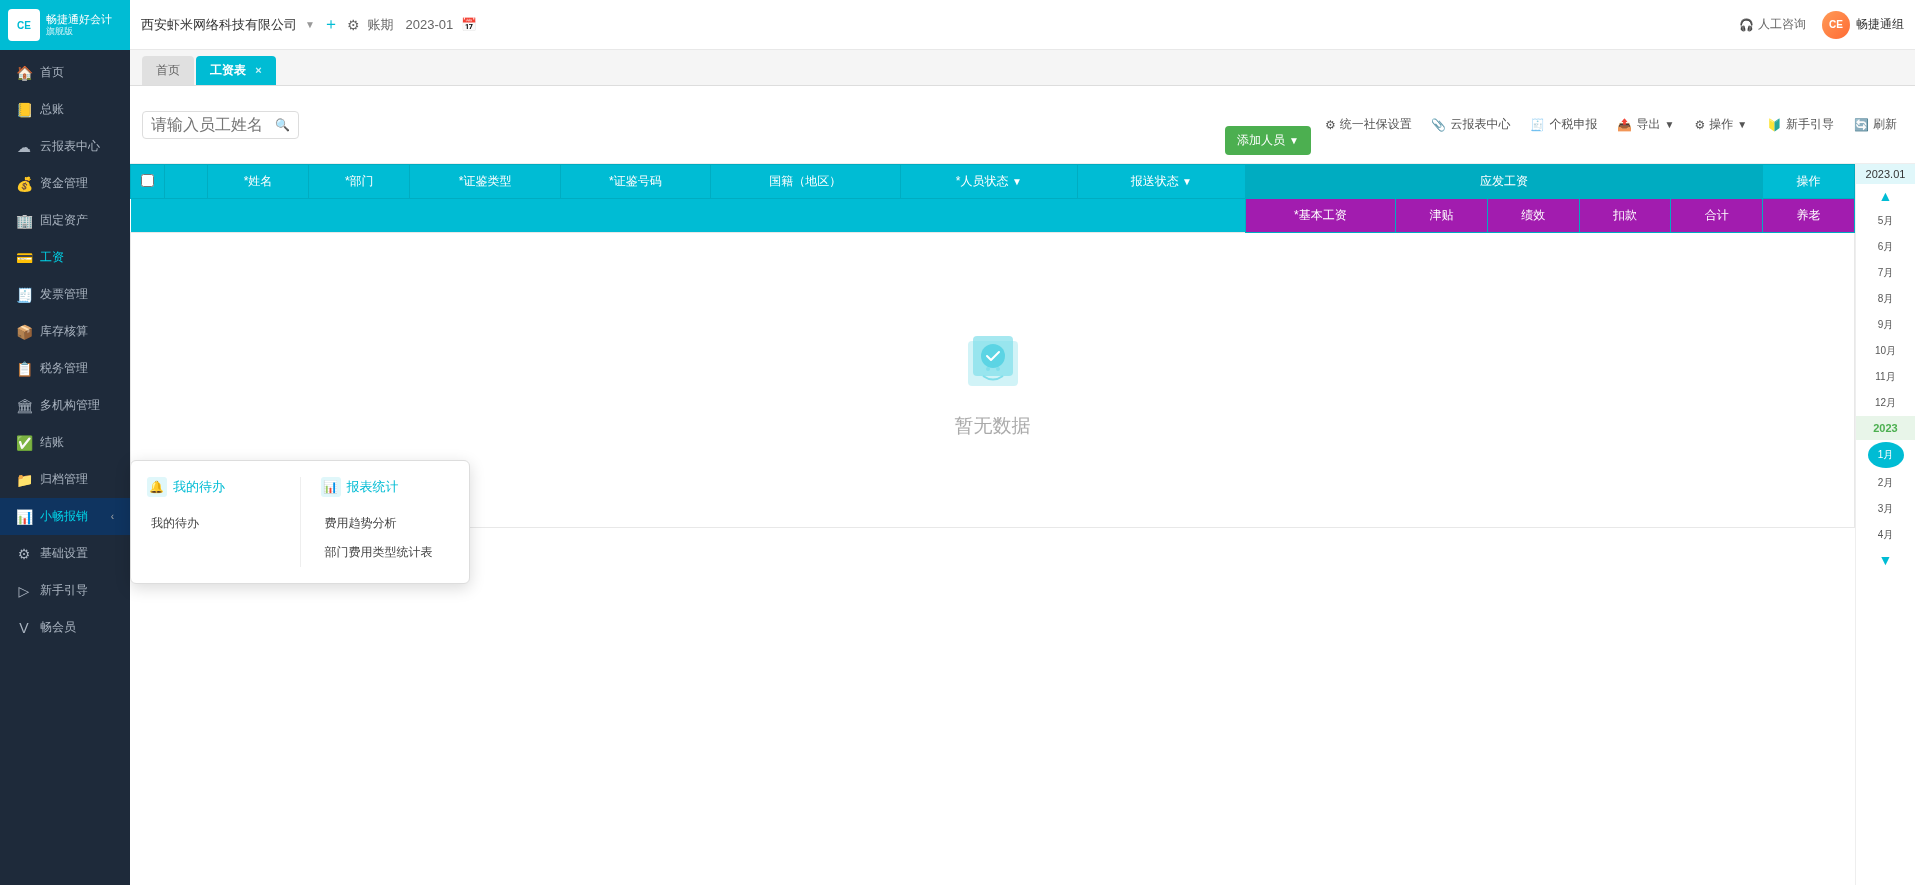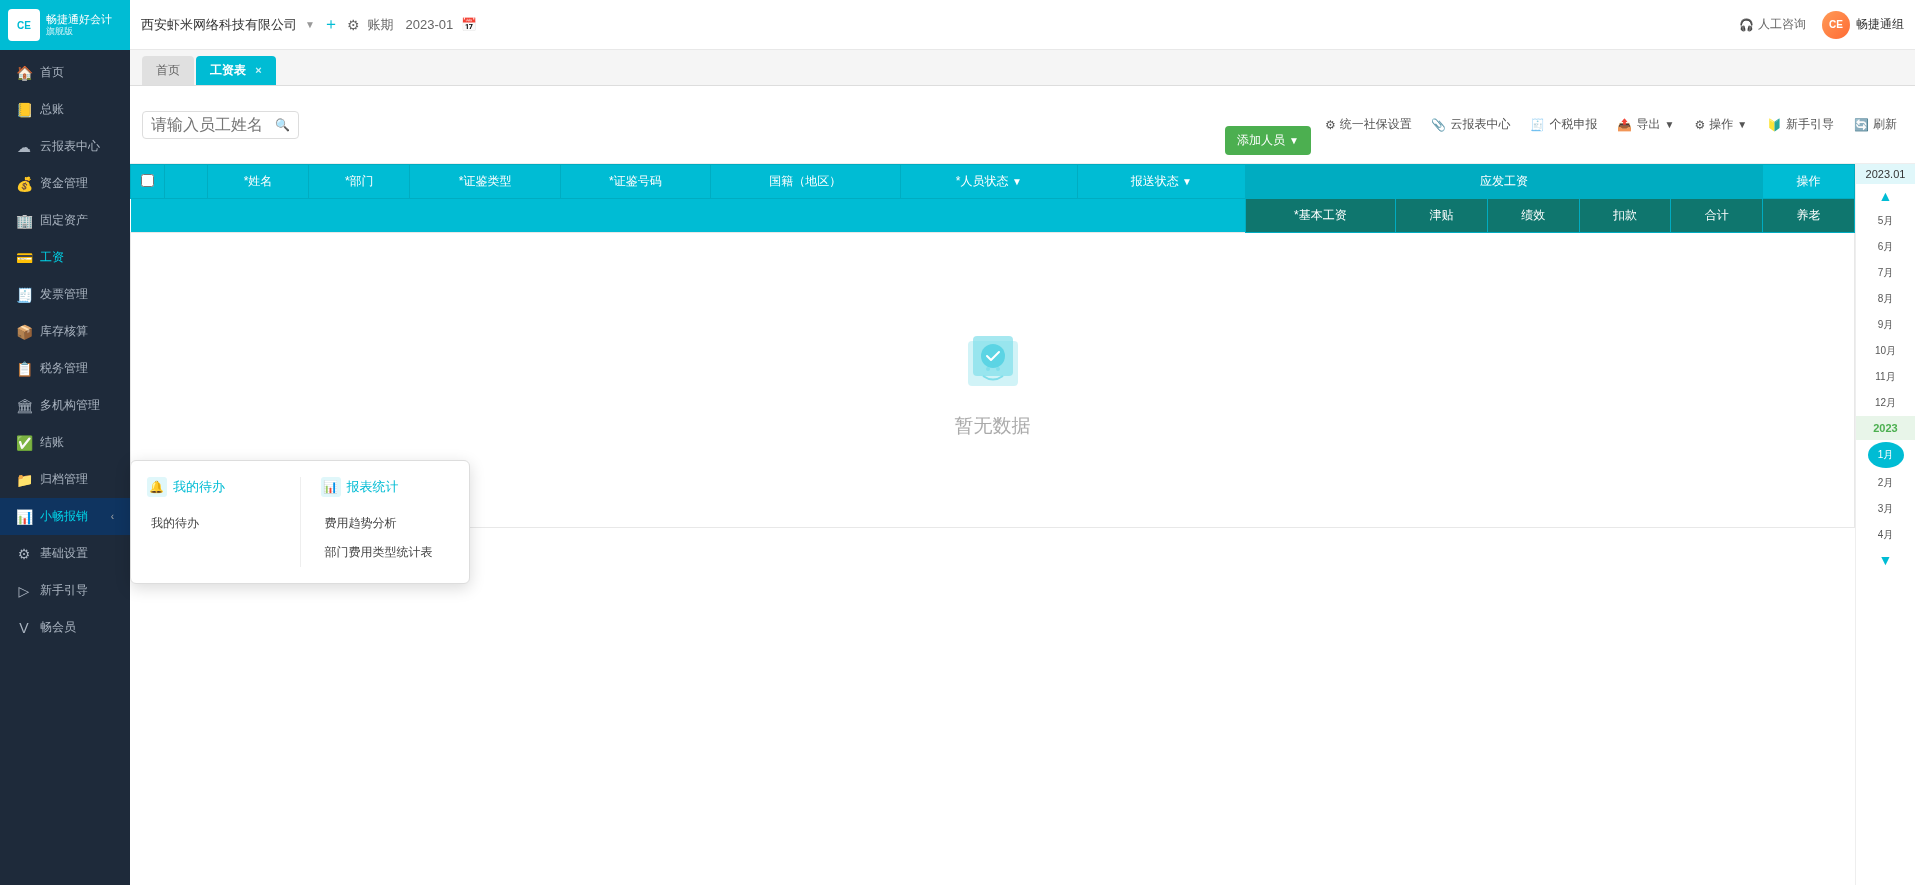--- a/index.html
+++ b/index.html
@@ -228,21 +228,21 @@
     .salary-table th {
       background: #00bcd4;
       color: white;
       padding: 8px 10px;
       text-align: center;
       white-space: nowrap;
       border: 1px solid #00acc1;
       font-weight: normal;
     }
     .salary-table th.sub-header {
-      background: #0f766e;
+      background: #a21caf;
     }
     .salary-table td {
       padding: 8px 10px;
       border: 1px solid #e8e8e8;
       text-align: center;
     }
     .checkbox-cell { width: 30px; }
 
     
     .empty-state {

